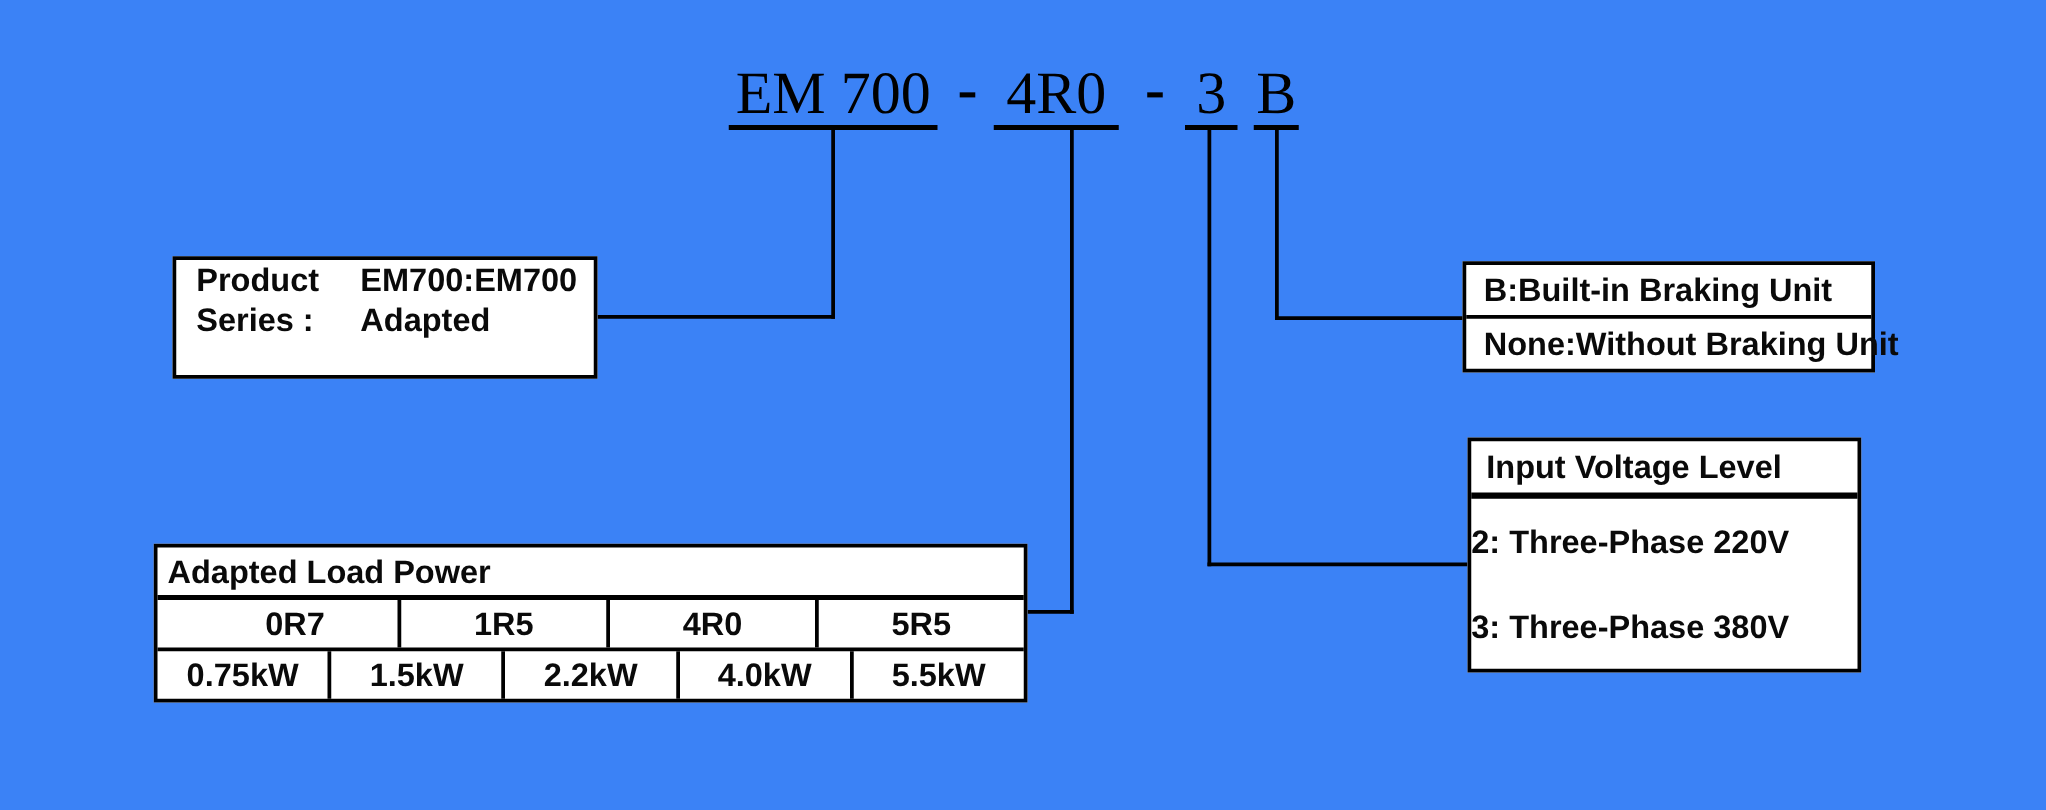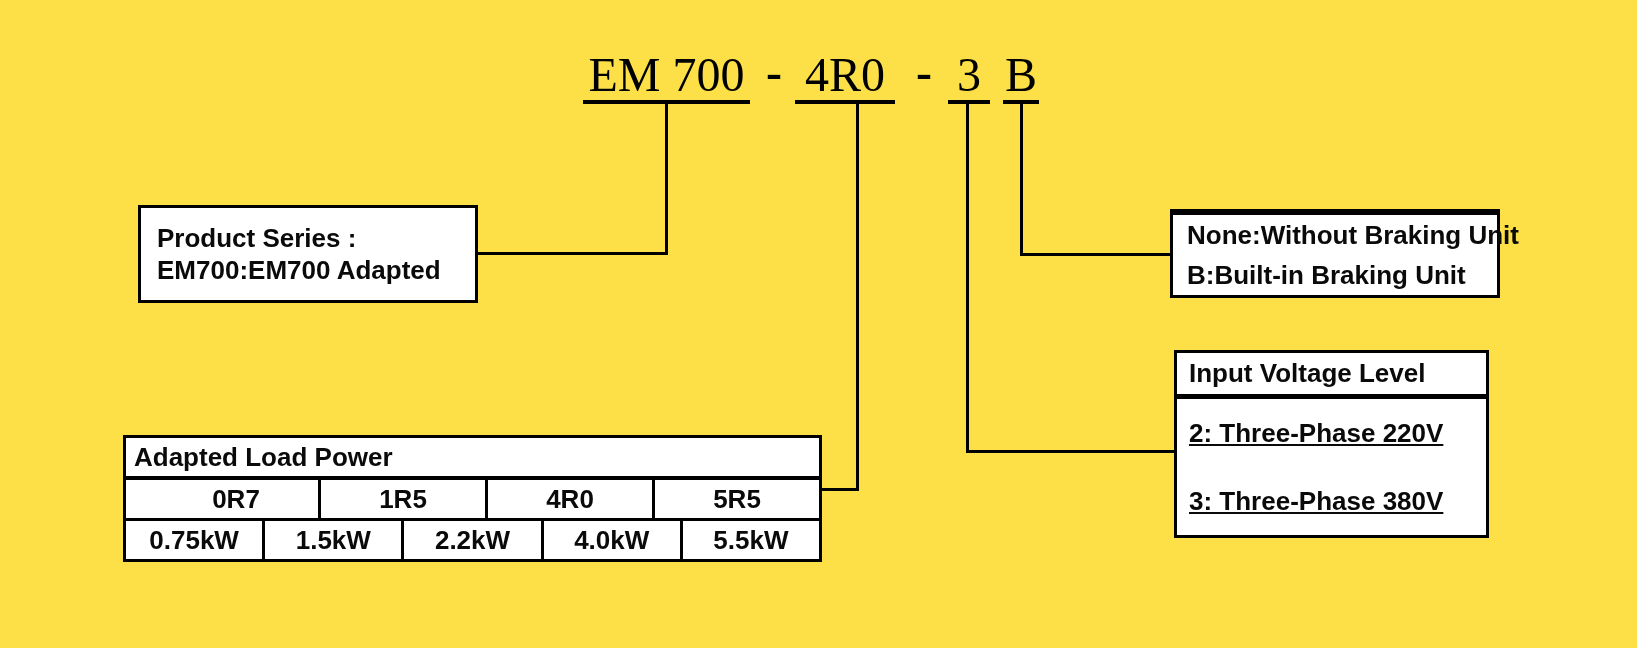--- a/index.html
+++ b/index.html
@@ -1,20 +1,20 @@
 <!DOCTYPE html>
 <html><head>
 <meta charset="utf-8">
 <style>
   html, body { margin: 0; padding: 0; background: #ffffff; }
   .canvas {
     position: relative;
     width: 1637px;
     height: 648px;
-    background: #fde047;
+    background: #3b82f6;
     font-family: "Liberation Sans", sans-serif;
     color: #000000;
     overflow: hidden;
   }
 
   
   .model-seg {
     position: absolute;
     top: 50px;
     height: 50px;
@@ -46,43 +46,42 @@
     box-sizing: border-box;
     background: #fff;
     font-size: 26px;
     font-weight: 600;
     color: #0a0a0a;
   }
 
   
   .product-box {
     left: 138px; top: 205px; width: 340px; height: 98px;
-    display: flex; flex-direction: column; justify-content: center;
+    display: flex; flex-direction: row; justify-content: center;
     padding-left: 16px; line-height: 32px;
   }
 
   
   .braking-box { left: 1170px; top: 209px; width: 330px; height: 89px; }
   .braking-box .brow {
     height: 40px; display: flex; align-items: center; padding-left: 14px;
     white-space: nowrap;
   }
   .braking-box .brow.divided { border-top: 3px solid #000; }
 
   
   .voltage-box { left: 1174px; top: 350px; width: 315px; height: 188px; }
   .voltage-box .vhead {
     height: 41px; display: flex; align-items: center; padding-left: 12px;
     border-bottom: 5px solid #000;
   }
   .voltage-box .vbody { height: 136px; display: flex; flex-direction: column; }
   .voltage-box .vopt {
-    flex: 1; display: flex; align-items: center; padding-left: 12px;
+    flex: 1; display: flex; align-items: center; padding-left: 0;
     white-space: nowrap;
-    text-decoration: underline;
   }
 
   
   .load-table { left: 123px; top: 435px; width: 699px; height: 127px; }
   .load-table .thead {
     height: 38px; display: flex; align-items: center; padding-left: 8px;
     border-bottom: 4px solid #000;
   }
   .load-table .trow { display: flex; height: 38px; }
   .load-table .trow.codes { border-bottom: 3px solid #000; padding-left: 28px; }
@@ -115,22 +114,22 @@
 
   <div class="line" style="left:1020px; top:102px; width:3px; height:154px;"></div>
   <div class="line" style="left:1020px; top:253px; width:153px; height:3px;"></div>
 
   <div class="box product-box">
     <div>Product Series :</div>
     <div>EM700:EM700 Adapted</div>
   </div>
 
   <div class="box braking-box">
+    <div class="brow">B:Built-in Braking Unit</div>
     <div class="brow divided">None:Without Braking Unit</div>
-    <div class="brow">B:Built-in Braking Unit</div>
   </div>
 
   <div class="box voltage-box">
     <div class="vhead">Input Voltage Level</div>
     <div class="vbody">
       <div class="vopt">2: Three-Phase 220V</div>
       <div class="vopt">3: Three-Phase 380V</div>
     </div>
   </div>
 

